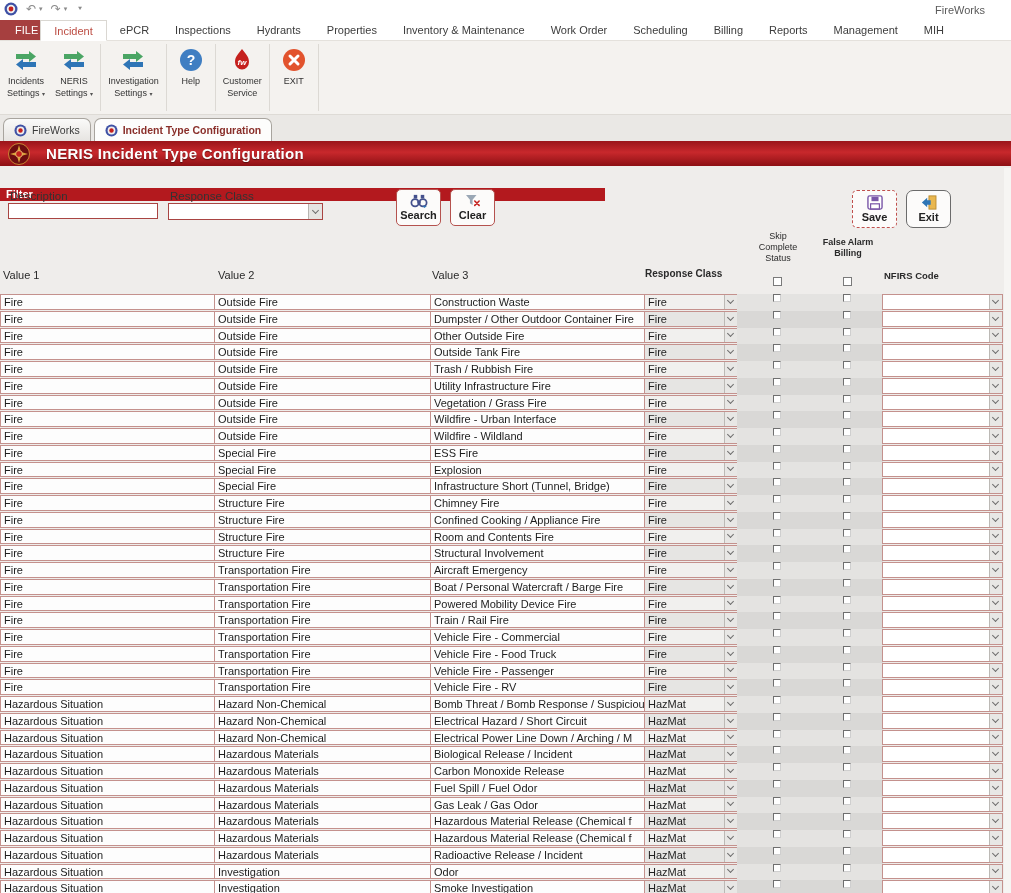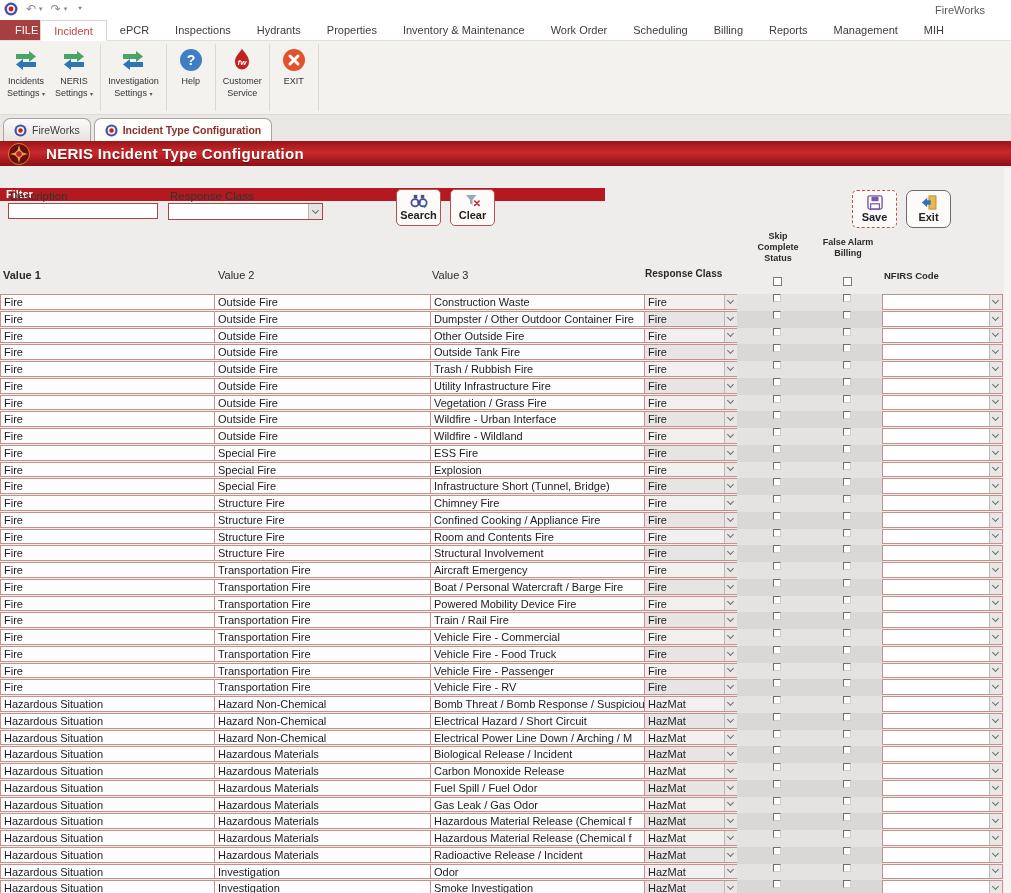--- a/index.html
+++ b/index.html
@@ -60,26 +60,26 @@
   
   .abtn { position:absolute; width:45px; height:37px; background:#fcfbfa; border:1px solid #b5524e;
     border-radius:5px; display:flex; flex-direction:column; align-items:center; justify-content:center;
     font-size:11px; font-weight:bold; color:#222; gap:1px; }
   .search-btn { left:396px; top:189px; }
   .clear-btn  { left:450px; top:189px; }
   .save-btn   { left:852px; top:190px; height:38px; border:1px dashed #c0504d; }
   .exit-btn   { left:906px; top:190px; height:38px; border:1px solid #6b6b6b; border-radius:7px; }
   
   .ghead { position:absolute; font-size:11px; color:#2a2a2a; }
-  .h-v1 { left:3px;  top:269px;font-weight:bold; }
+  .h-v1 { left:3px;  top:269px; }
   .h-v2 { left:218px; top:269px; }
   .h-v3 { left:432px; top:269px; }
   .h-rc { left:645px; top:268px; font-size:10px; font-weight:bold; }
   .h-nfirs { left:884px; top:270px; font-size:9.5px; font-weight:bold; }
-  .h-skip { left:748px; top:231px; width:60px; font-size:9px; font-weight:bold; text-align:center; line-height:1.2; }
+  .h-skip { left:748px; top:231px; width:60px; font-size:9px; font-weight:normal; text-align:center; line-height:1.2; }
   .h-false { left:818px; top:237px; width:60px; font-size:9px; font-weight:bold; text-align:center; line-height:1.2; }
   .hcb { position:absolute; width:9px; height:9px; background:#fff; border:1px solid #7a7a7a; }
   .hcb1 { left:773px; top:277px; }
   .hcb2 { left:843px; top:277px; }
   
   .grid { position:absolute; left:0; top:294px; width:1004px; height:607px; overflow:hidden; }
   .grow { position:relative; height:16.75px; }
   .cell { position:absolute; top:0; height:15.8px; border:1px solid #c4918d; background:#fdfdfd;
     font-size:11px; padding:1px 3px; white-space:nowrap; overflow:hidden; color:#1c1c1c; }
   .c1 { left:0;     width:215px; }

